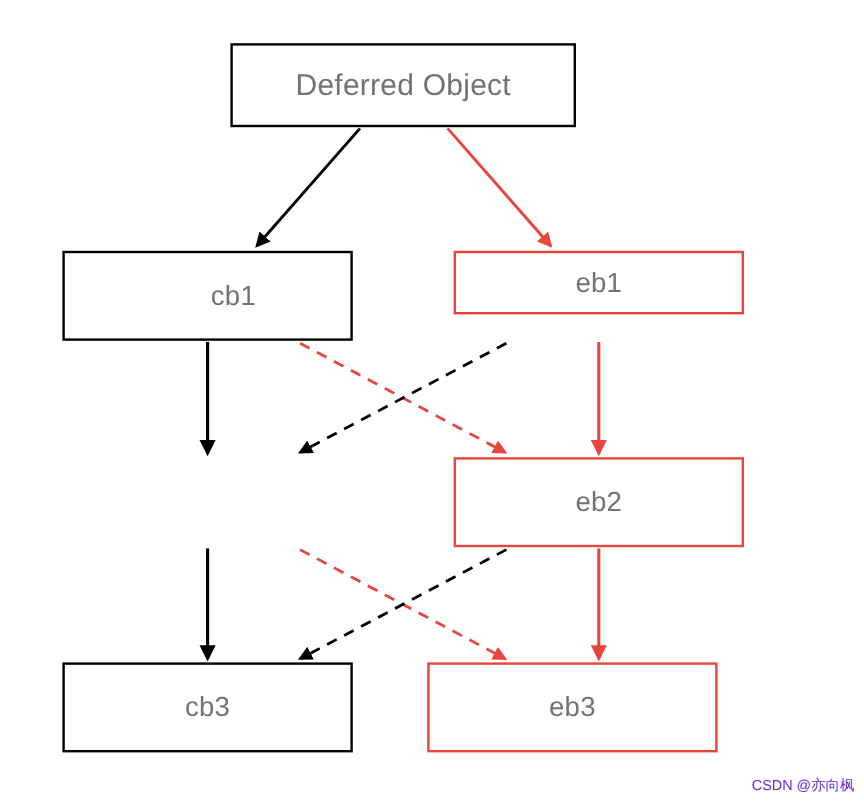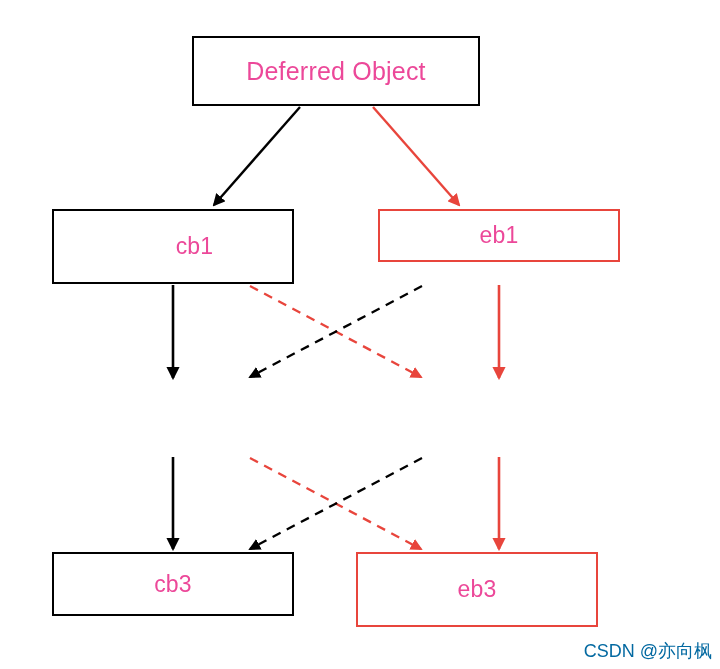--- a/index.html
+++ b/index.html
@@ -31,21 +31,21 @@
   }
   .node-box {
     position: absolute;
     box-sizing: border-box;
     background: #ffffff;
     display: flex;
     align-items: center;
     justify-content: center;
   }
   .node-label {
-    color: #ec4899;
+    color: #737373;
     font-family: "Liberation Sans", sans-serif;
     line-height: 1;
     letter-spacing: 0.2px;
     white-space: nowrap;
   }
   .node-box.root {
     border: 2px solid #000000;
   }
   .node-box.cb {
     border: 2px solid #000000;
@@ -56,22 +56,22 @@
   .root .node-label {
     font-size: 25px;
   }
   .cb .node-label, .eb .node-label {
     font-size: 23px;
   }
   #watermark {
     position: absolute;
     right: 8px;
     bottom: 6px;
-    font-size: 18px;
-    color: #0369a1;
+    font-size: 12px;
+    color: #6d28d9;
     font-family: "Liberation Sans", sans-serif;
     white-space: nowrap;
     user-select: none;
   }
 </style>
 </head>
 <body>
 
 <div id="diagram-root">
 
@@ -108,28 +108,31 @@
 
   <div class="node-box root" style="left:192px; top:36px; width:288px; height:70px;">
     <span class="node-label">Deferred Object</span>
   </div>
 
   <div class="node-box cb" style="left:52px; top:209px; width:242px; height:75px;padding-left:43px;">
     <span class="node-label">cb1</span>
   </div>
 
 
-  <div class="node-box cb" style="left:52px; top:552px; width:242px; height:64px;">
+  <div class="node-box cb" style="left:52px; top:552px; width:242px; height:75px;">
     <span class="node-label">cb3</span>
   </div>
 
   <div class="node-box eb" style="left:378px; top:209px; width:242px; height:53px;">
     <span class="node-label">eb1</span>
   </div>
 
+  <div class="node-box eb" style="left:378px; top:381px; width:242px; height:75px;">
+    <span class="node-label">eb2</span>
+  </div>
 
   <div class="node-box eb" style="left:356px; top:552px; width:242px; height:75px;">
     <span class="node-label">eb3</span>
   </div>
 
   <div id="watermark">CSDN @亦向枫</div>
 
 </div>
 
 </body></html>

